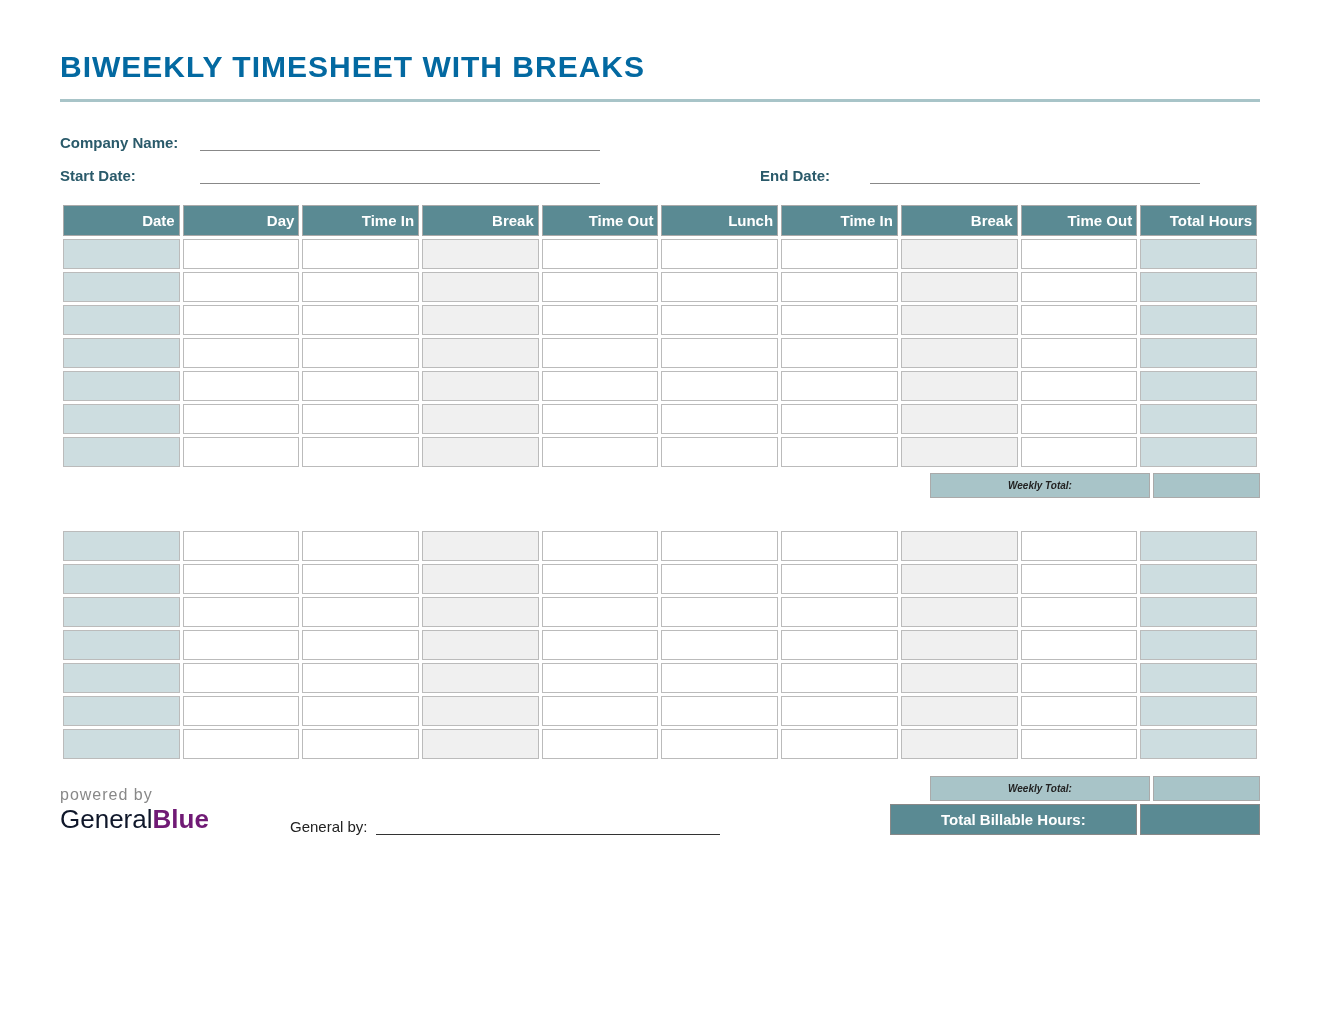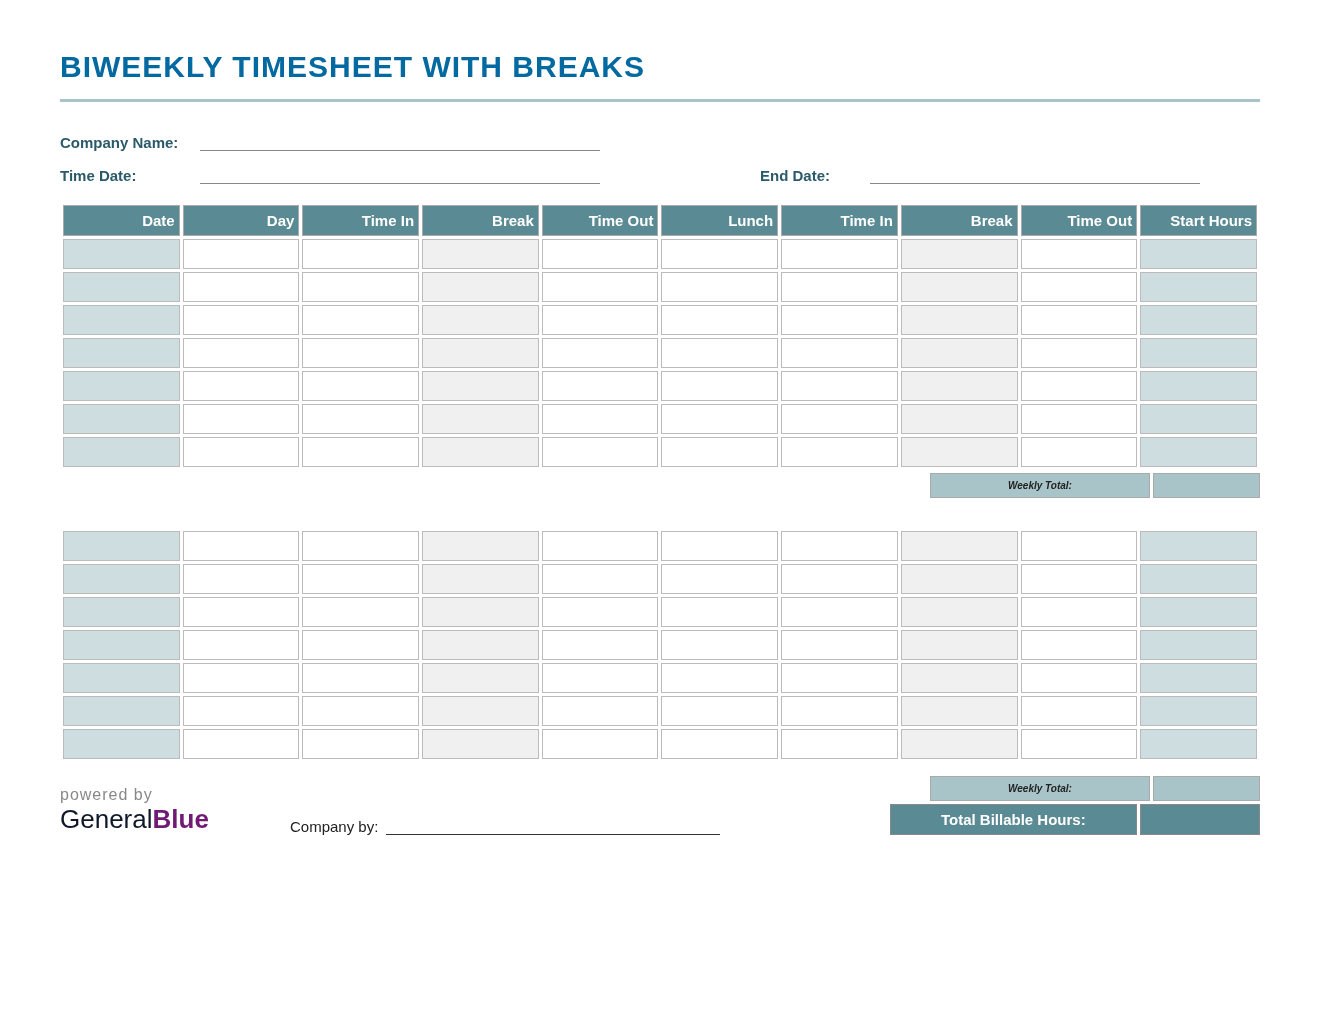--- a/index.html
+++ b/index.html
@@ -152,21 +152,21 @@
 
 <div>
   <div class="meta-row">
     <div class="meta-group meta-left">
       <div class="meta-label">Company Name:</div>
       <div class="meta-line"></div>
     </div>
   </div>
   <div class="meta-row">
     <div class="meta-group meta-left">
-      <div class="meta-label">Time Date:</div>
+      <div class="meta-label">Start Date:</div>
       <div class="meta-line"></div>
     </div>
     <div class="meta-gap"></div>
     <div class="meta-group meta-right">
       <div class="meta-label">End Date:</div>
       <div class="meta-line"></div>
     </div>
   </div>
 </div>
 
@@ -175,21 +175,21 @@
       <tr id="header-row">
         <th>Date</th>
         <th>Day</th>
         <th>Time In</th>
         <th>Break</th>
         <th>Time Out</th>
         <th>Lunch</th>
         <th>Time In</th>
         <th>Break</th>
         <th>Time Out</th>
-        <th>Start Hours</th>
+        <th>Total Hours</th>
       </tr>
     </thead>
   <tbody id="week1-body">
       <tr>
         <td class="shaded"></td>
         <td></td>
         <td></td>
         <td class="light"></td>
         <td></td>
         <td></td>
@@ -369,21 +369,21 @@
 </table>
 
 <div class="footer">
   <div class="logo-block">
     <div class="powered-by">powered by</div>
     <div class="logo-text">
       <span class="logo-general">General</span><span class="logo-blue">Blue</span>
     </div>
   </div>
   <div class="approved-block">
-    <div class="approved-label">Company by:</div>
+    <div class="approved-label">General by:</div>
     <div class="approved-line"></div>
   </div>
   <div class="totals-block">
     <div class="weekly-total-box">
       <div class="weekly-total-label">Weekly Total:</div>
       <div class="weekly-total-value"></div>
     </div>
     <div class="billable-row">
       <div class="billable-label">Total Billable Hours:</div>
       <div class="billable-value"></div>

